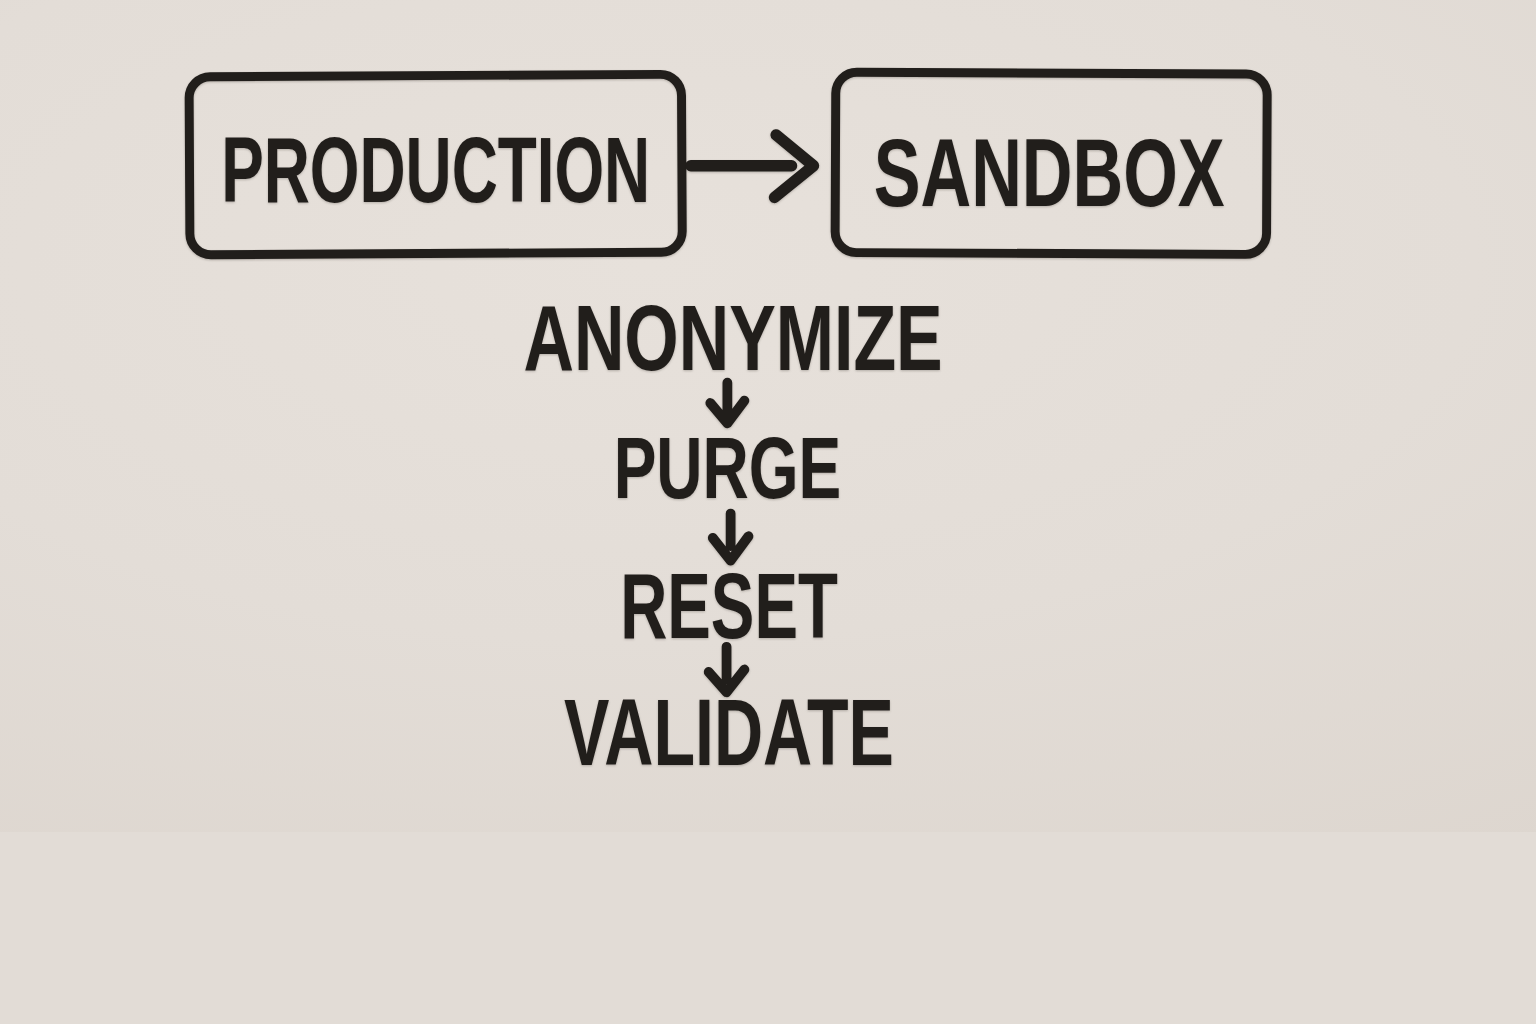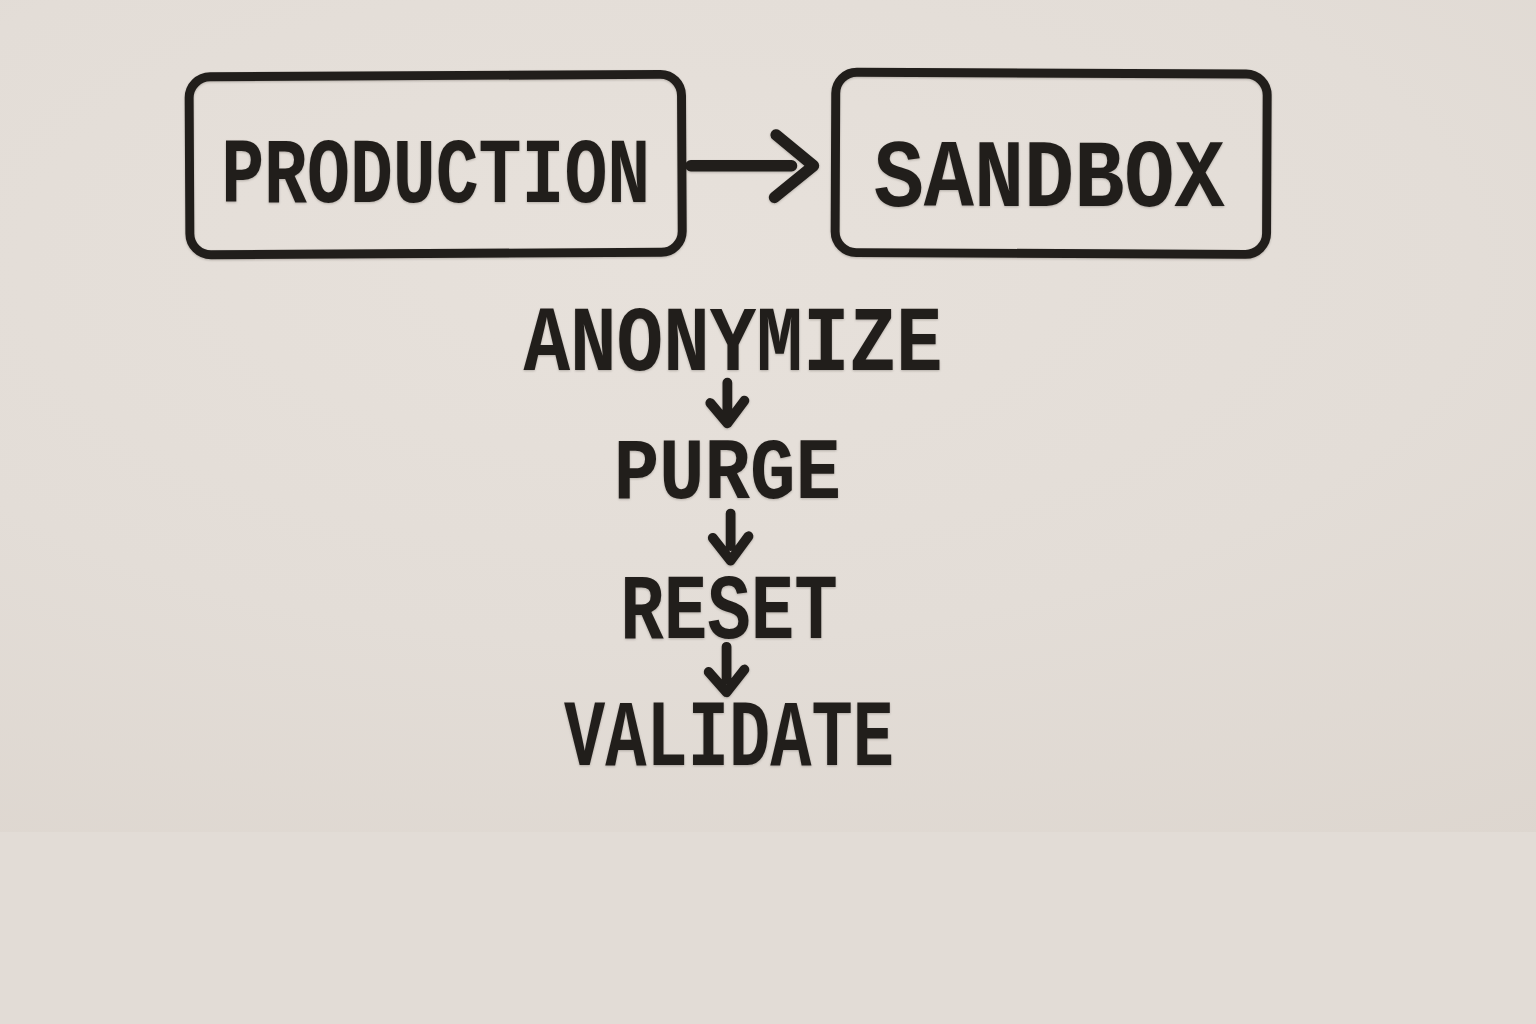--- a/index.html
+++ b/index.html
@@ -7,21 +7,21 @@
     padding: 0;
     background: #e2dcd6;
   }
   .canvas {
     position: relative;
     width: 1536px;
     height: 832px;
     overflow: hidden;
     background: radial-gradient(ellipse 120% 100% at 42% 32%,
                 #e7e1db 0%, #e3ddd7 45%, #ddd6cf 85%, #d7d0c8 100%);
-    font-family: Liberation Mono, monospace;
+    font-family: Liberation Sans, sans-serif;
   }
   svg.board {
     position: absolute;
     inset: 0;
     width: 100%;
     height: 100%;
     filter: drop-shadow(0 1px 1px rgba(50, 42, 35, 0.28));
   }
   .box-rect {
     fill: none;

